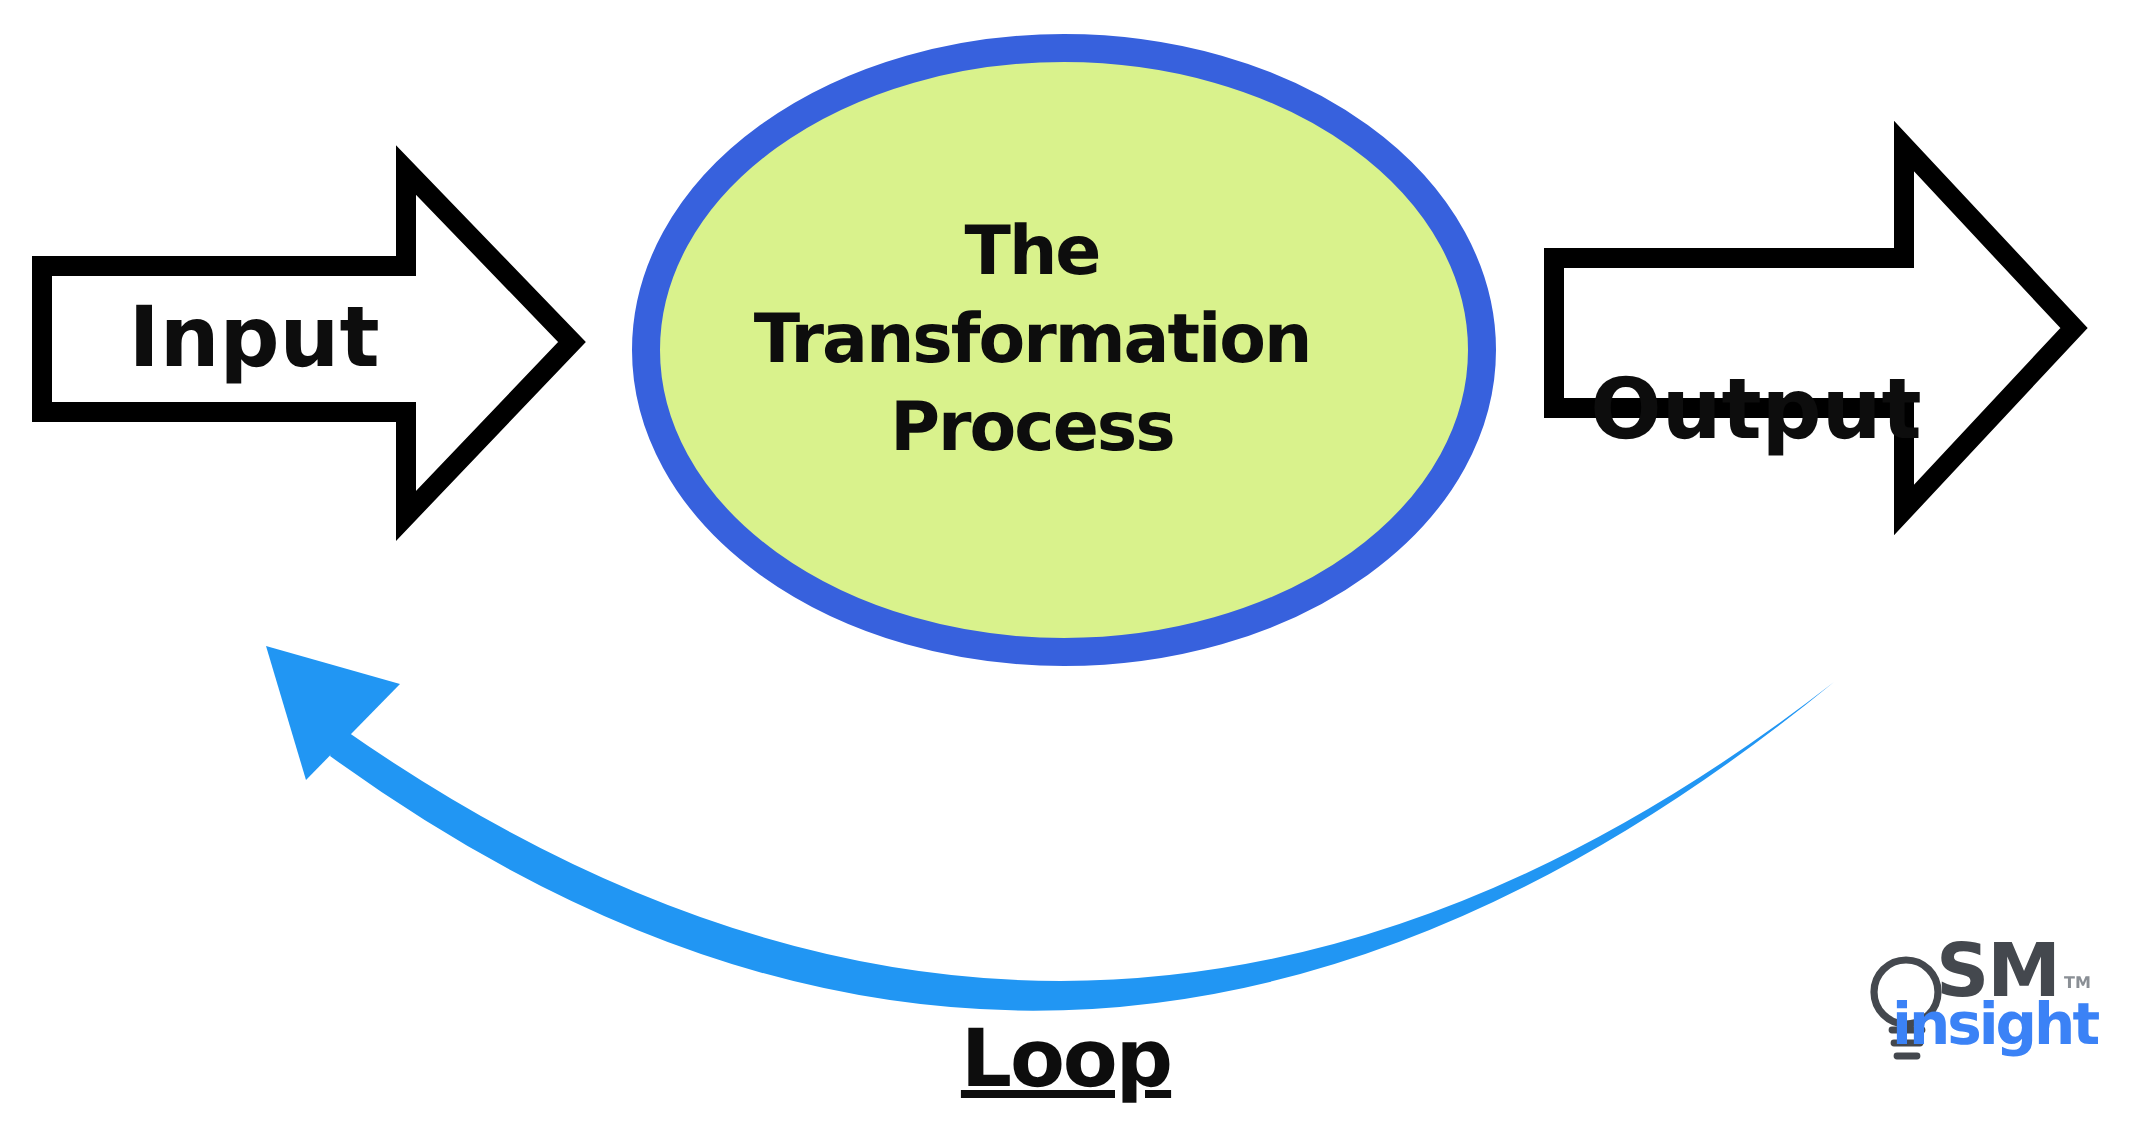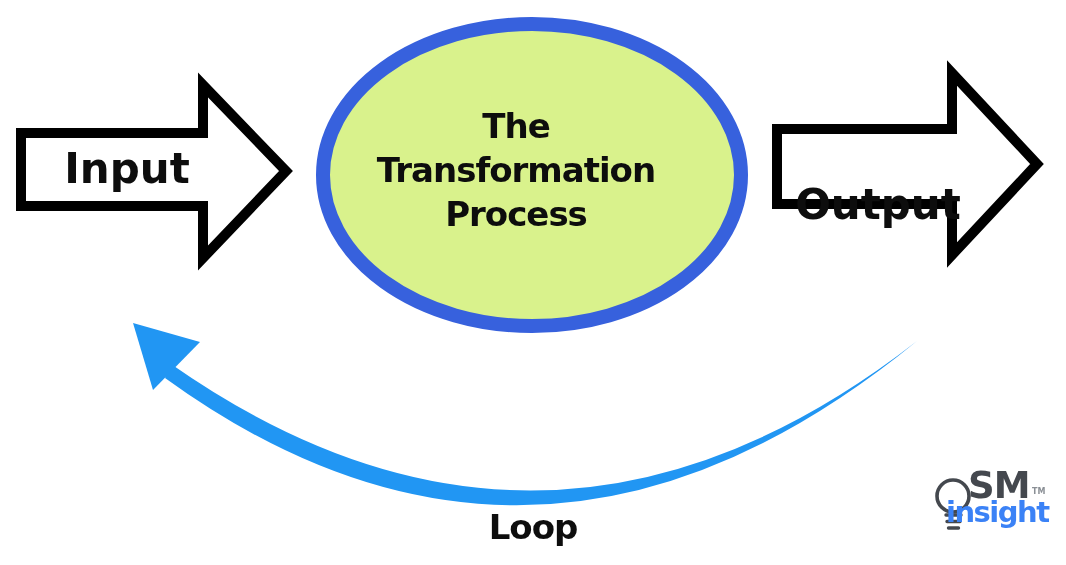--- a/index.html
+++ b/index.html
@@ -19,21 +19,21 @@
     white-space:nowrap;
   }
   .lbl-input{left:17px;top:148px;width:220px;font-size:42px;letter-spacing:0px;}
   .lbl-output{left:768px;top:144px;width:220px;font-size:42px;margin-top:40px;}
   .lbl-process{
     left:316px;top:104px;width:400px;
     font-size:34px;line-height:44px;letter-spacing:-1px;
     white-space:normal;
   }
   .lbl-feedback{left:433px;top:446px;width:200px;font-size:30px;letter-spacing:-1px;}
-  .lbl-loop{left:433px;top:510px;width:200px;font-size:34px;letter-spacing:-1px;}
+  .lbl-loop{left:433px;top:510px;width:200px;font-size:40px;letter-spacing:-1px;text-decoration:underline;}
   .logo{position:absolute;left:925px;top:460px;width:141px;height:100px;}
   .logo-sm{
     position:absolute;left:43px;top:7px;
     font-size:37px;font-weight:bold;letter-spacing:-1px;
     color:#44484e;line-height:1;
   }
   .logo-insight{
     position:absolute;left:21px;top:38px;
     font-size:29px;font-weight:bold;letter-spacing:-1.5px;
     color:#3b82f6;line-height:1;

